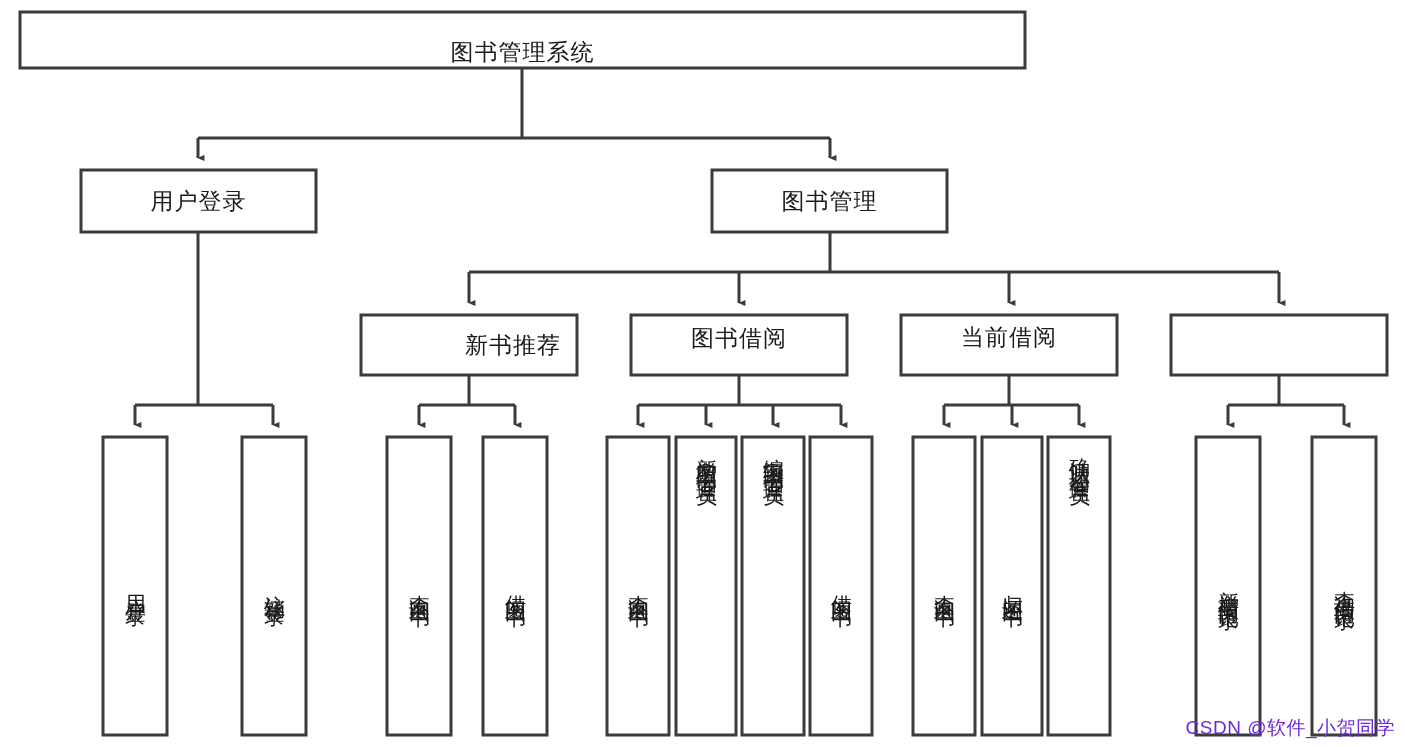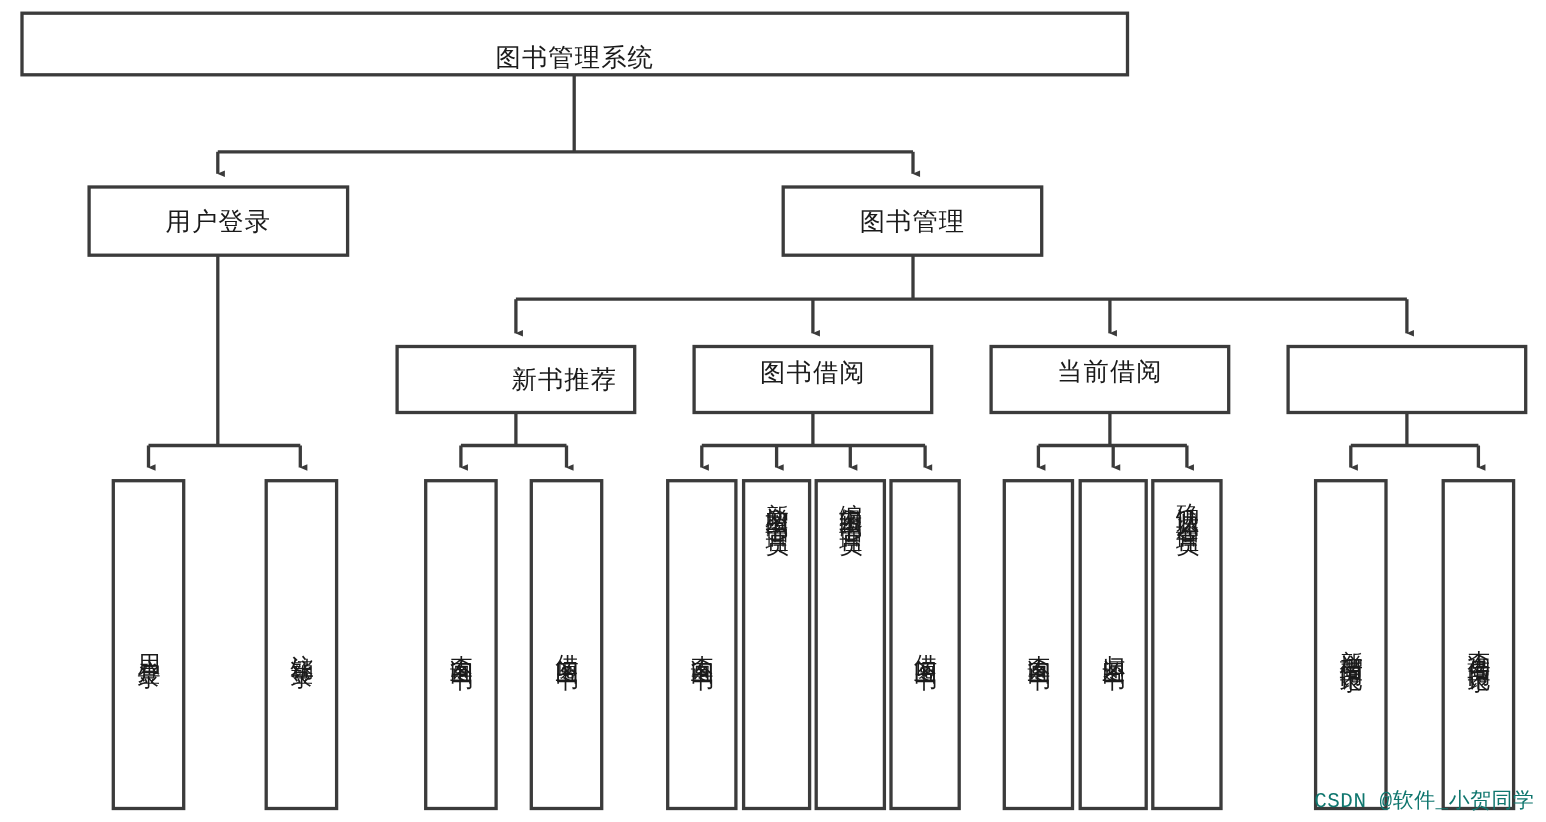--- a/index.html
+++ b/index.html
@@ -71,23 +71,23 @@
     font-family: "DejaVu Sans", "Liberation Sans", sans-serif;
     font-size: 23px;
     color: #1a1a1a;
     letter-spacing: 1px;
     white-space: nowrap;
   }
   #watermark {
     position: absolute;
     right: 10px;
     bottom: 6px;
-    font-family: Liberation Mono, monospace;
+    font-family: Liberation Sans, sans-serif;
     font-size: 19px;
-    color: #0f766e;
+    color: #6d28d9;
     letter-spacing: 0.5px;
     white-space: nowrap;
     text-align: center;
   }
 </style>
 </head>
 <body>
 
 <div id="diagram-root">
 

